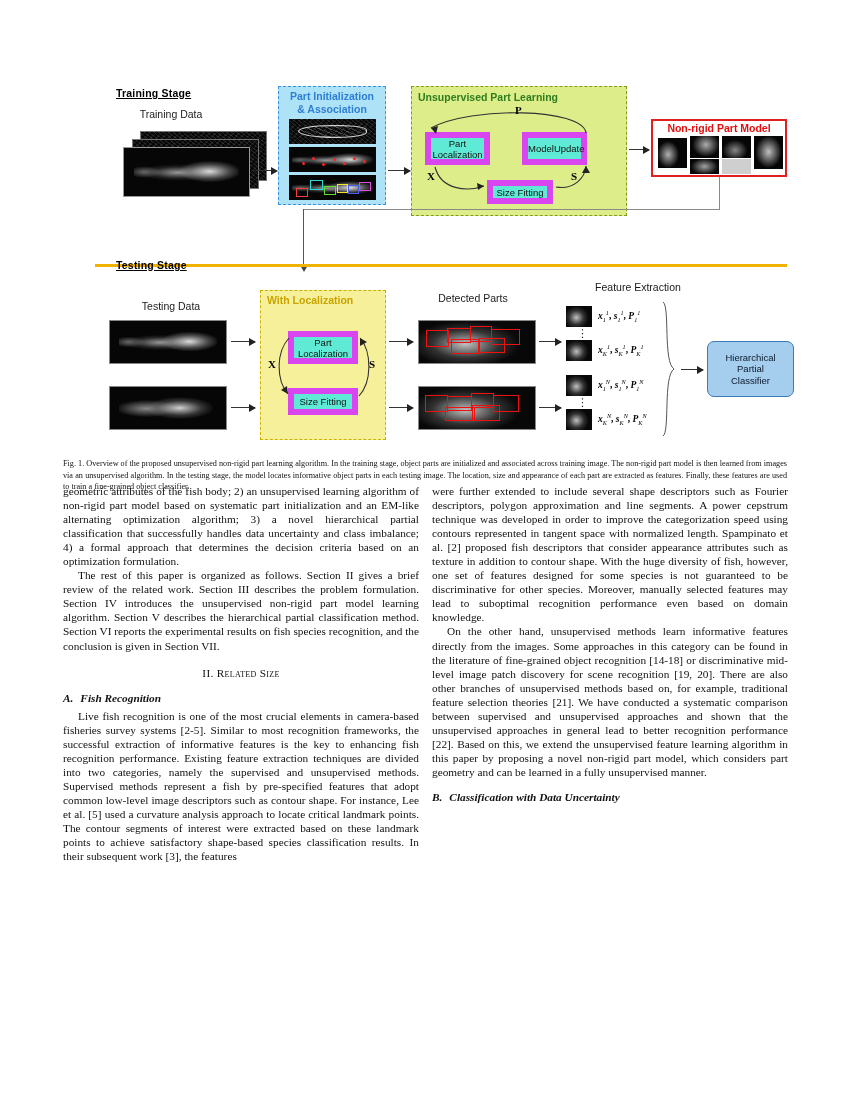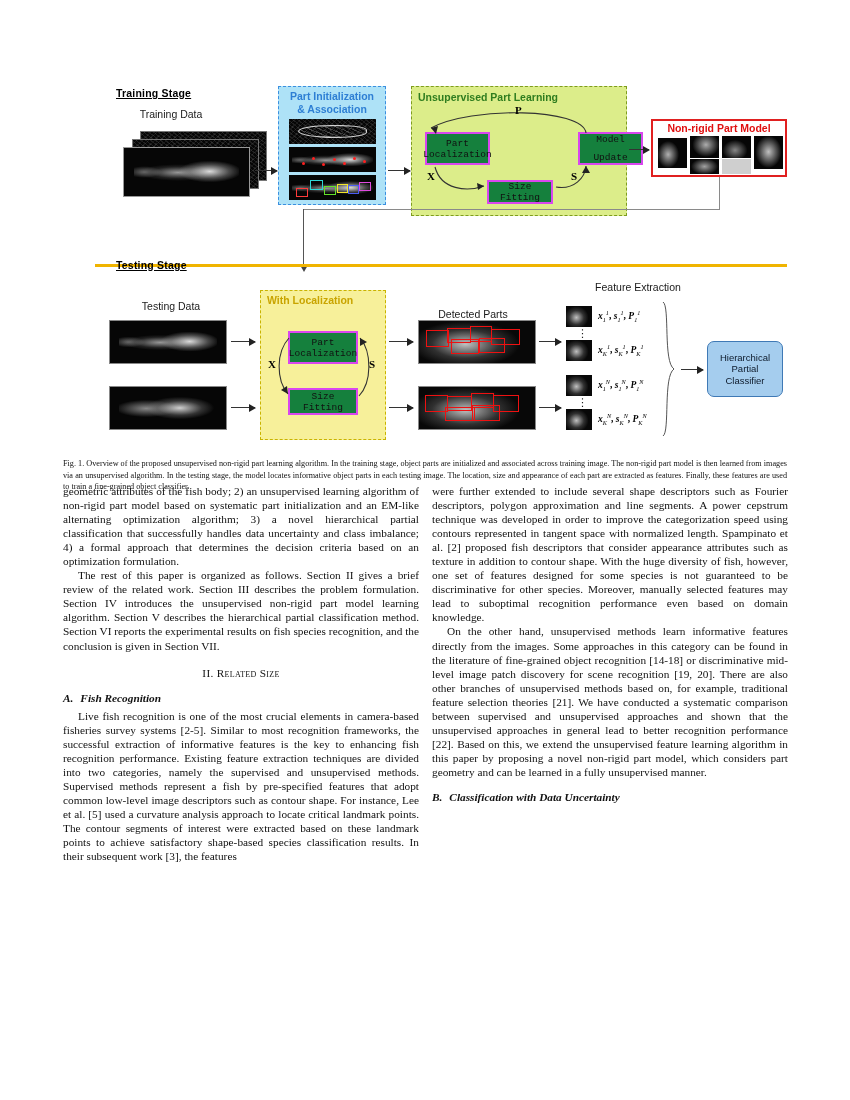--- a/index.html
+++ b/index.html
@@ -36,22 +36,22 @@
   .dash-yellow{border:1.6px dashed #c9b300;background:#f7f09a;}
   .solid-red{border:2px solid #e02020;background:#ffffff;}
 
   .t-blue{color:#2e7fd4;}
   .t-green{color:#2f7d1f;}
   .t-red{color:#e01010;}
 
   
   .pbox{
     position:absolute;box-sizing:border-box;
-    background:#15803d;border:2px solid #d946ef;
-    font-family:Liberation Mono, monospace;
+    background:#5eead4;border:6px solid #d946ef;
+    font-family:Liberation Sans, sans-serif;
     font-size:9.5px;line-height:11px;color:#111;
     display:flex;align-items:center;justify-content:center;text-align:center;
   }
 
   
   .plate{position:absolute;background:#060606;overflow:hidden;}
   .plate .fish{
     position:absolute;left:8%;top:22%;width:84%;height:56%;
     background:
       radial-gradient(ellipse 42% 58% at 72% 48%, rgba(235,235,235,.92) 0%, rgba(150,150,150,.45) 45%, rgba(0,0,0,0) 72%),
@@ -194,21 +194,21 @@
 
     <div class="arrow-h" style="left:325px;top:122px;width:22px;"></div>
 
     <div class="dashbox dash-green" style="left:348px;top:38px;width:216px;height:130px;"></div>
     <div class="box-title t-green" style="position:absolute;left:355px;top:43px;">Unsupervised Part Learning</div>
 
     <div class="pbox" style="left:362px;top:84px;width:65px;height:33px;flex-direction:column;">
       <span>Part</span>
       <span>Localization</span>
     </div>
-    <div class="pbox" style="left:515px;top:84px;width:65px;height:33px;flex-direction:column;justify-content:space-between;">
+    <div class="pbox" style="left:459px;top:84px;width:65px;height:33px;flex-direction:row;justify-content:space-between;">
       <span>Model</span>
       <span>Update</span>
     </div>
     <div class="pbox" style="left:424px;top:132px;width:66px;height:24px;">Size Fitting</div>
 
     <svg style="position:absolute;left:348px;top:38px;width:216px;height:130px;overflow:visible;">
       <path d="M 175 47 C 172 22, 60 20, 20 42" fill="none" stroke="#333" stroke-width="1.1"></path>
       <polygon points="20,42 27,40 25,48" fill="#222"></polygon>
       <path d="M 24 81 C 30 104, 56 106, 73 100" fill="none" stroke="#333" stroke-width="1.1"></path>
       <polygon points="73,100 66,97 67,104" fill="#222"></polygon>
@@ -277,21 +277,21 @@
       <path d="M 99 106 C 112 92, 112 62, 100 48" fill="none" stroke="#333" stroke-width="1.1"></path>
       <polygon points="100,48 100,56 107,52" fill="#222"></polygon>
     </svg>
 
     <div class="mlabel" style="left:205px;top:310px;">X</div>
     <div class="mlabel" style="left:306px;top:310px;">S</div>
 
     <div class="arrow-h" style="left:326px;top:293px;width:24px;"></div>
     <div class="arrow-h" style="left:326px;top:359px;width:24px;"></div>
 
-    <div class="lbl" style="position:absolute;left:348px;top:260px;width:124px;">Detected Parts</div>
+    <div class="lbl" style="position:absolute;left:348px;top:244px;width:124px;">Detected Parts</div>
 
     <div class="partplate" style="left:355px;top:272px;width:116px;height:42px;border:1px solid #888;">
       <div class="g"></div>
       <div class="rbox" style="left:6%;top:22%;width:20%;height:40%;"></div>
       <div class="rbox" style="left:24%;top:16%;width:21%;height:36%;"></div>
       <div class="rbox" style="left:44%;top:12%;width:19%;height:38%;"></div>
       <div class="rbox" style="left:62%;top:18%;width:25%;height:40%;"></div>
       <div class="rbox" style="left:28%;top:44%;width:24%;height:34%;"></div>
       <div class="rbox" style="left:52%;top:40%;width:22%;height:36%;"></div>
     </div>
@@ -345,21 +345,21 @@
       <span style="font-style:italic;">s</span><sub>K</sub><sup>N</sup>,
       <span style="font-style:italic;">P</span><sub>K</sub><sup>N</sup>
     </div>
 
     <svg style="position:absolute;left:598px;top:254px;width:18px;height:134px;overflow:visible;">
       <path d="M 2 0 C 9 4, 2 60, 13 67 C 2 74, 9 130, 2 134" fill="none" stroke="#555" stroke-width="1"></path>
     </svg>
 
     <div class="arrow-h" style="left:618px;top:321px;width:22px;"></div>
 
-    <div class="hpc" style="left:644px;top:293px;width:76px;height:56px;flex-direction:column;">
+    <div class="hpc" style="left:644px;top:293px;width:87px;height:56px;flex-direction:column;">
       <span>Hierarchical</span>
       <span>Partial</span>
       <span>Classifier</span>
     </div>
 
   </div>
 
   <div class="caption">
     <span>Fig. 1.</span>
     <span>Overview of the proposed unsupervised non-rigid part learning algorithm. In the training stage, object parts are initialized and associated across training image. The non-rigid part model is then learned from images via an unsupervised algorithm. In the testing stage, the model locates informative object parts in each testing image. The location, size and appearance of each part are extracted as features. Finally, these features are used to train a fine-grained object classifier.</span>

